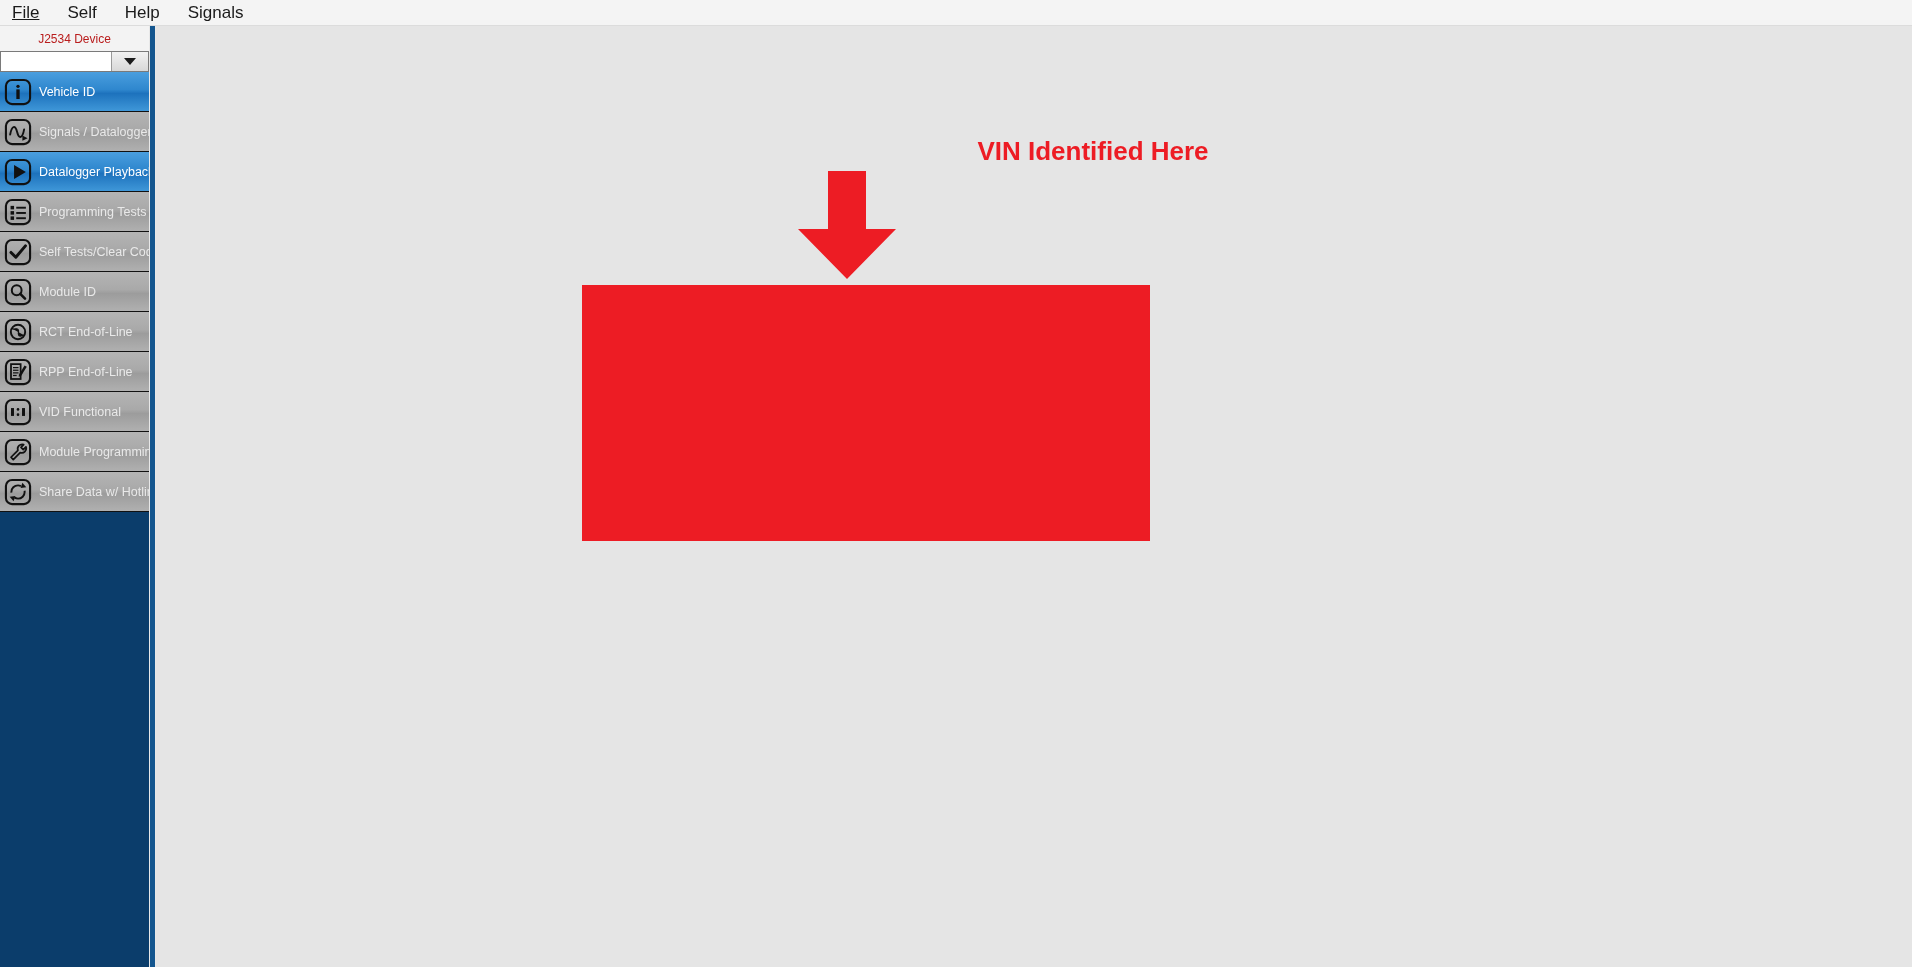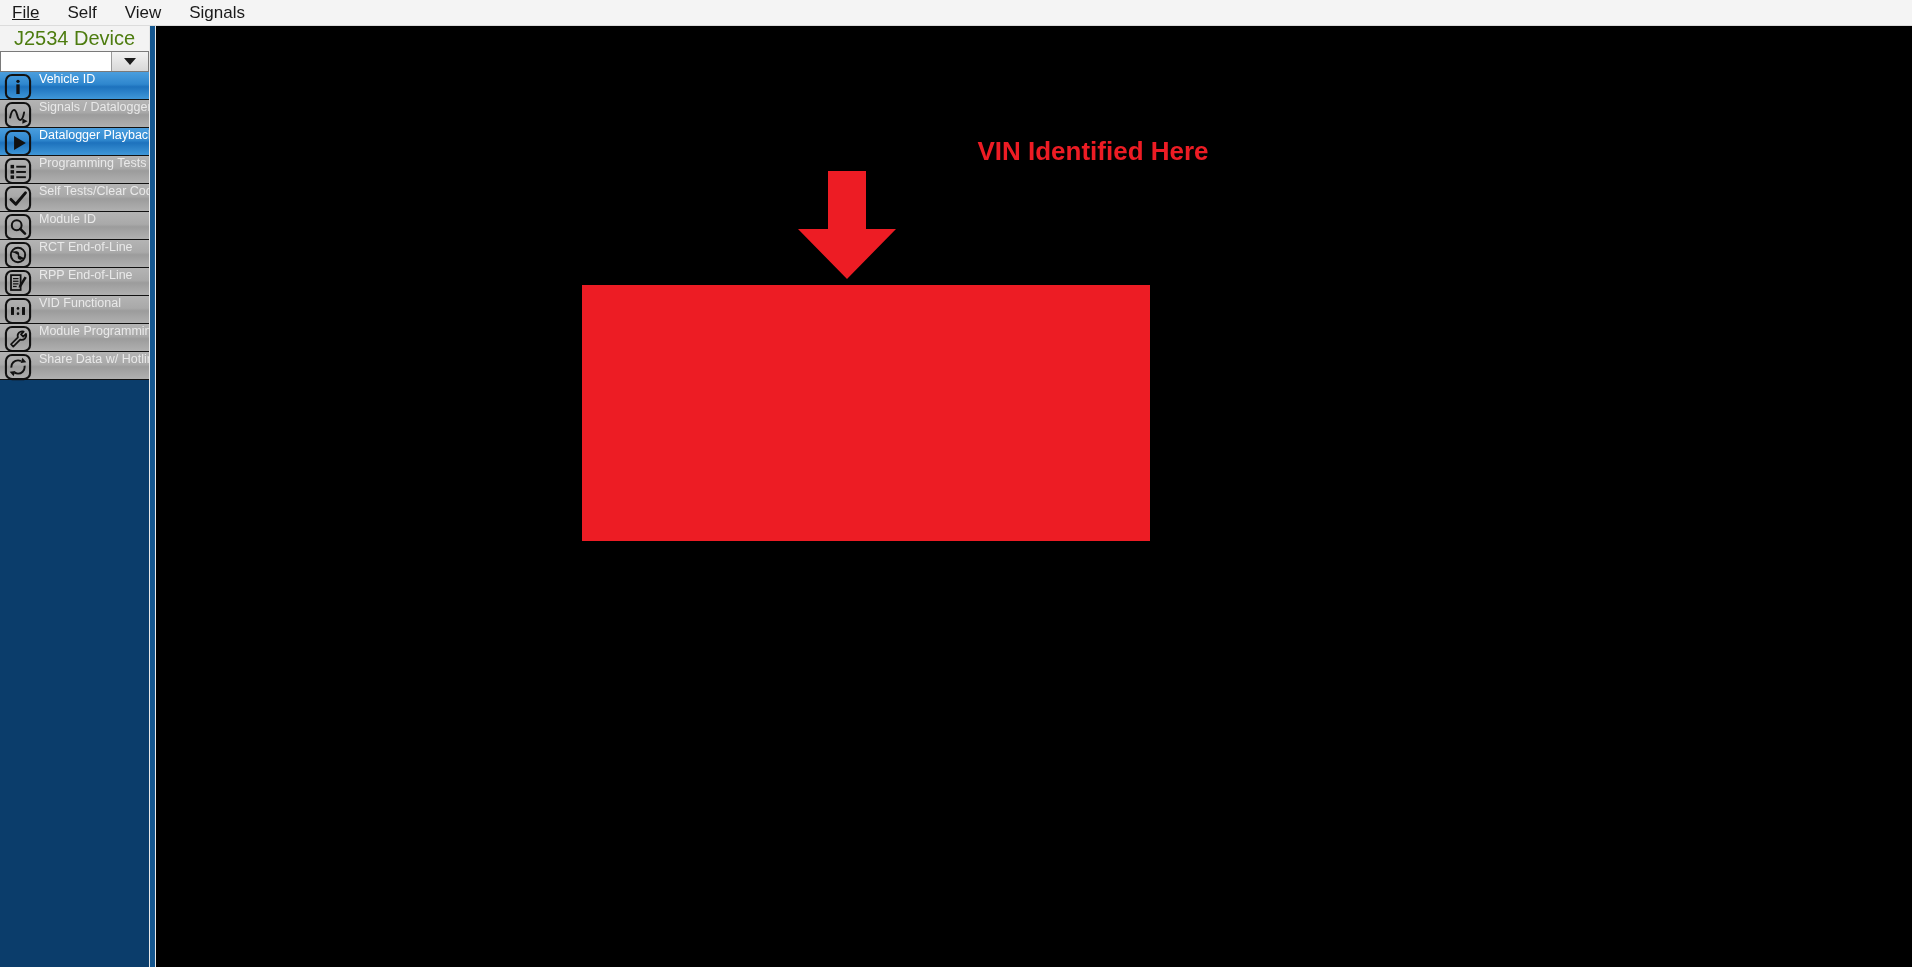--- a/index.html
+++ b/index.html
@@ -53,22 +53,22 @@
     left: 0; top: 0;
     width: 149px;
     height: 25px;
     background: #f3f3f3;
     display: flex;
     align-items: center;
     justify-content: center;
     box-sizing: border-box;
   }
   #device-header-label {
-    font-size: 20px;
-    color: #4d7c0f;
+    font-size: 12px;
+    color: #b91c1c;
     white-space: nowrap;
   }
 
   #device-combo {
     position: absolute;
     left: 0; top: 25px;
     width: 149px;
     height: 21px;
     display: flex;
     box-sizing: border-box;
@@ -101,23 +101,24 @@
   }
 
   
   #nav-list {
     position: absolute;
     left: 0; top: 46px;
     width: 149px;
   }
   .nav-item {
     position: relative;
-    height: 28px;
-    width: 149px;
-    display: flex;
+    height: 40px;
+    width: 149px;
+    display: flex;
+    align-items: center;
     box-sizing: border-box;
     border-bottom: 1px solid #111111;
     background: linear-gradient(to bottom, #b4b4b4 0%, #a9a9a9 45%, #9c9c9c 55%, #b0b0b0 100%);
     cursor: default;
   }
   .nav-item.active {
     background: linear-gradient(to bottom, #4a9ede 0%, #2f87ce 45%, #1d72bd 55%, #3f97d8 100%);
   }
   .nav-icon {
     width: 30px;
@@ -154,21 +155,21 @@
     height: 941px;
     background: #14568f;
   }
 
   
   #main {
     position: absolute;
     left: 156px; top: 26px;
     width: 1756px;
     height: 941px;
-    background: #000000;
+    background: #e5e5e5;
     overflow: hidden;
   }
 
   #annotation-title {
     position: absolute;
     left: 677px;
     top: 110px;
     width: 520px;
     text-align: center;
     font-size: 26px;
@@ -193,21 +194,21 @@
     height: 256px;
     background: #ed1c24;
   }
 </style>
 </head>
 <body>
 
 <div id="menubar">
   <div class="menu-item">File</div>
   <div class="menu-item">Self</div>
-  <div class="menu-item">View</div>
+  <div class="menu-item">Help</div>
   <div class="menu-item">Signals</div>
 </div>
 
 <div id="left-panel">
 
   <div id="device-header">
     <span id="device-header-label">J2534 Device</span>
   </div>
 
   <div id="device-combo">

